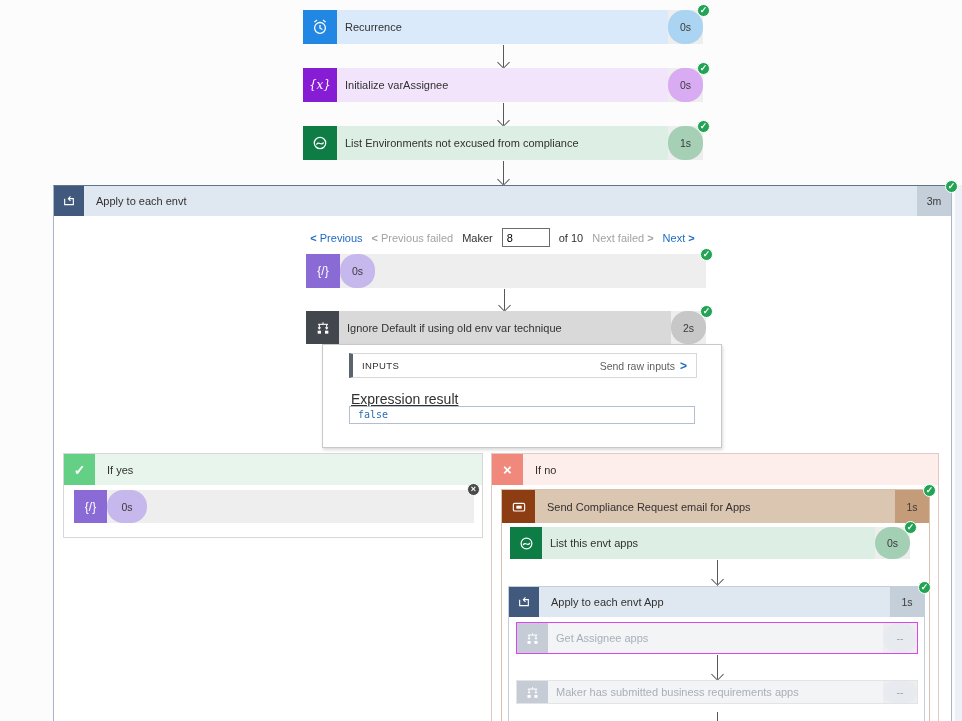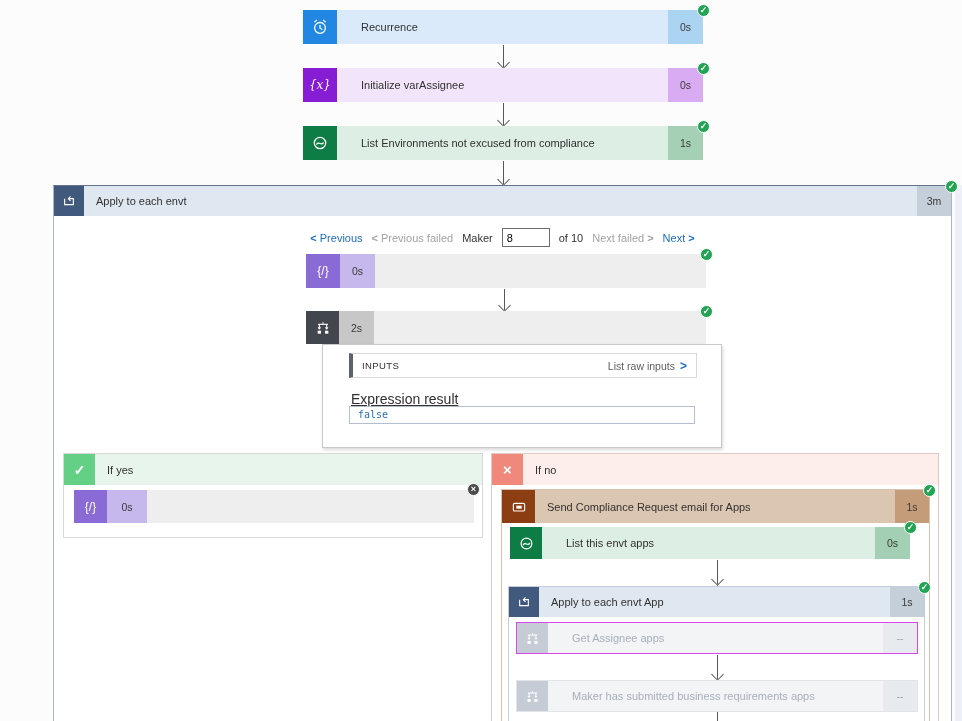--- a/index.html
+++ b/index.html
@@ -1,22 +1,22 @@
 <!DOCTYPE html>
 <html><head>
 <meta charset="utf-8">
 <style>
   * { margin:0; padding:0; box-sizing:border-box; }
   body { font-family:"Liberation Sans", sans-serif; background:#fff; }
   .page { position:relative; width:962px; height:721px; background:#fcfcfd; overflow:hidden; }
 
   .card { position:absolute; display:flex; align-items:stretch; height:34px; background:#eee; }
   .card .cicon { flex:none; display:flex; align-items:center; justify-content:center; color:#fff; }
-  .card .ctitle { flex:1; display:flex; align-items:center; padding:0 24px; font-size:11px; color:#323130; white-space:nowrap; overflow:hidden; }
-  .card .cbadge { flex:none; width:35px; display:flex; align-items:center; justify-content:center; font-size:10.5px; color:#3b3b3b; }
+  .card .ctitle { flex:1; display:flex; align-items:center; padding:0 8px; font-size:11px; color:#323130; white-space:nowrap; overflow:hidden; }
+  .card .cbadge { flex:none; width:35px; display:flex; align-items:center; justify-content:center; font-size:10.5px; color:#3b3b3b;border-radius:16px; }
 
   .check { position:absolute; top:-6px; right:-7px; width:13px; height:13px; border-radius:50%; background:#23a455; border:1px solid #fff; color:#fff; font-size:9px; font-weight:bold; line-height:11px; text-align:center; z-index:5; }
   .skip { position:absolute; top:-7px; right:-6px; width:13px; height:13px; border-radius:50%; background:#4b4b4b; border:1px solid #fff; color:#fff; font-size:9px; font-weight:bold; line-height:11px; text-align:center; z-index:5; }
 
   .conn { position:absolute; width:1px; background:#585858; }
   .conn::after { content:""; position:absolute; left:-4px; bottom:0; width:8px; height:8px; border-right:1.5px solid #585858; border-bottom:1.5px solid #585858; transform:rotate(45deg); }
   .vline { position:absolute; width:1px; background:#585858; }
 
   .container-hd { display:flex; align-items:stretch; position:relative; }
   .container-hd .cicon { flex:none; display:flex; align-items:center; justify-content:center; color:#fff; }
@@ -136,29 +136,30 @@
             <path d="M12 3.5v3"></path>
             <path d="M4.5 6.5h15"></path>
             <path d="M6.5 6.5v6.5"></path>
             <path d="M17.5 6.5v6.5"></path>
             <path d="M4.7 11.2l1.8 2.1 1.8-2.1"></path>
             <path d="M15.7 11.2l1.8 2.1 1.8-2.1"></path>
             <rect x="4" y="16" width="5" height="4.5" fill="#fff" stroke="none"></rect>
             <rect x="15" y="16" width="5" height="4.5" fill="#fff" stroke="none"></rect>
           </svg>
       </div>
+      <div class="ctitle" style="background:#d9d9d9;">Ignore Default if using old env var technique</div>
       <div class="cbadge" style="background:#c7c7c7;">2s</div>
       <div class="check">✓</div>
     </div>
 
     <div class="panel" style="left:268px; top:158px; width:400px; height:104px;">
       <div class="inputs-bar">
         <span class="inputs-lbl">INPUTS</span>
         <span class="raw-link">
-            <span>List raw inputs</span>
+            <span>Send raw inputs</span>
             <span class="chev">&gt;</span>
           </span>
       </div>
       <div class="expr-lbl">Expression result</div>
       <div class="expr-box">false</div>
     </div>
 
     <div style="position:absolute; left:9px; top:267px; width:420px; height:85px; background:#fff; border:1px solid #d8d8d8;">
       <div class="container-hd" style="height:31px; background:#e7f5ec;">
         <div class="cicon" style="width:31px; background:#63d085; font-size:14px; font-weight:bold;">✓</div>
@@ -229,21 +230,21 @@
                   <path d="M15.7 11.2l1.8 2.1 1.8-2.1"></path>
                   <rect x="4" y="16" width="5" height="4.5" fill="#fff" stroke="none"></rect>
                   <rect x="15" y="16" width="5" height="4.5" fill="#fff" stroke="none"></rect>
                 </svg>
             </div>
             <div class="ctitle" style="background:#f2f4f6; color:#a9afba;">Get Assignee apps</div>
             <div class="cbadge" style="width:34px; background:#e7eaee; color:#9aa0ab;">--</div>
           </div>
           <div class="conn" style="left:208px; top:68px; height:24px;"></div>
 
-          <div class="card" style="left:7px; top:93px; width:402px; height:32px; border:1px solid #e2e4e8;">
+          <div class="card" style="left:7px; top:93px; width:402px; height:24px; border:1px solid #e2e4e8;">
             <div class="cicon" style="width:31px; background:#c6ccd5;">
               <svg width="15" height="15" viewBox="0 0 24 24" fill="none" stroke="#fff" stroke-width="1.6">
                   <path d="M12 3.5v3"></path>
                   <path d="M4.5 6.5h15"></path>
                   <path d="M6.5 6.5v6.5"></path>
                   <path d="M17.5 6.5v6.5"></path>
                   <path d="M4.7 11.2l1.8 2.1 1.8-2.1"></path>
                   <path d="M15.7 11.2l1.8 2.1 1.8-2.1"></path>
                   <rect x="4" y="16" width="5" height="4.5" fill="#fff" stroke="none"></rect>
                   <rect x="15" y="16" width="5" height="4.5" fill="#fff" stroke="none"></rect>

